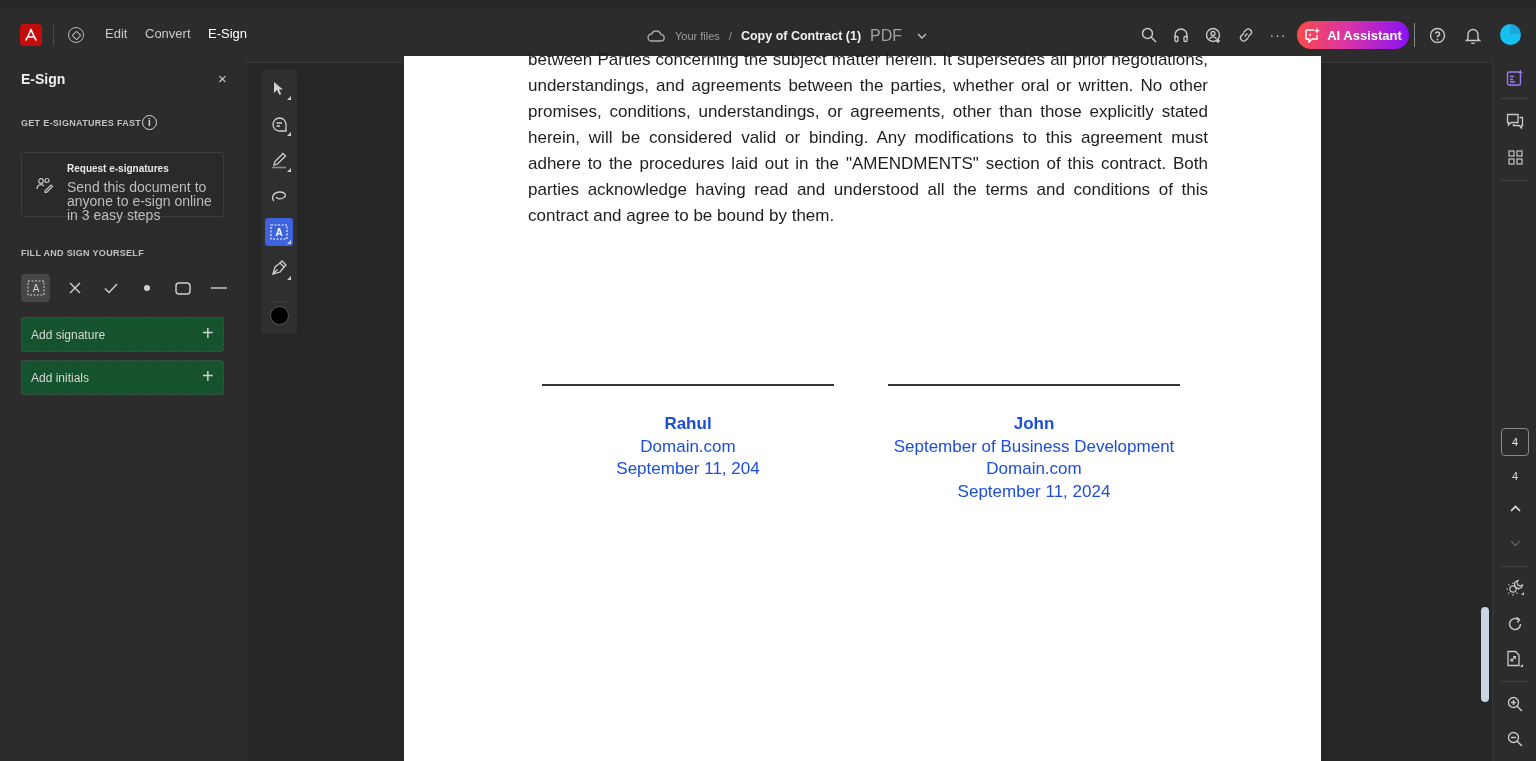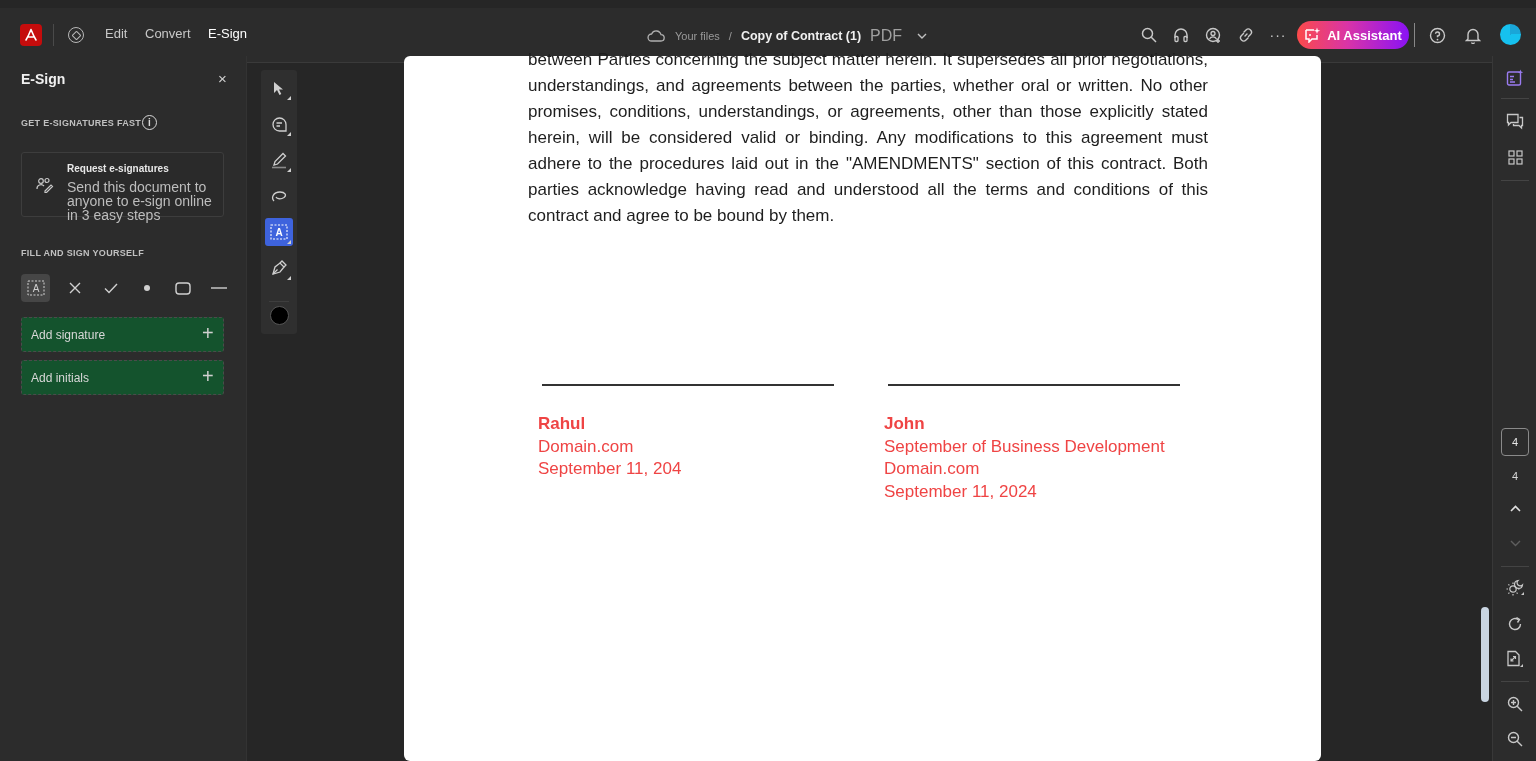--- a/index.html
+++ b/index.html
@@ -34,24 +34,24 @@
   .add-box .p { position: absolute; left: 180px; top: 4px; font-size: 20px; color: #d0d0d0; font-weight: 300; }
 
   .toolrail { position: absolute; left: 261px; top: 70px; width: 36px; height: 264px; background: #2f2f2f; border-radius: 3px; }
   .rail-btn { position: absolute; left: 4px; width: 28px; height: 28px; display: flex; align-items: center; justify-content: center; border-radius: 3px; cursor: pointer; }
   .rail-btn.active { background: #3e63dd; }
   .rail-btn::after { content: ""; position: absolute; right: 2px; bottom: 2px; border-left: 4px solid transparent; border-bottom: 4px solid #cfcfcf; }
   .rail-btn.noarrow::after { display: none; }
   .rail-sep { position: absolute; left: 8px; top: 231px; width: 20px; height: 1px; background: #3e3e3e; }
   .color-dot { position: absolute; left: 9px; top: 236px; width: 19px; height: 19px; border-radius: 50%; background: #000; border: 1px solid #555; cursor: pointer; }
 
-  .page { position: absolute; left: 404px; top: 56px; width: 917px; height: 705px; background: #fff; border-radius: 6px; }
+  .page { position: absolute; left: 404px; top: 56px; width: 917px; height: 705px; background: #fff; }
   .doc-text { position: absolute; left: 124px; top: -9px; width: 680px; font-size: 17px; line-height: 26px; color: #1e1e1e; text-align: justify; font-family: "Liberation Sans", sans-serif; }
   .sig-line { position: absolute; top: 328px; width: 292px; height: 1.5px; background: #333; }
-  .sig-block { position: absolute; top: 357px; width: 300px; font-size: 17px; line-height: 22.5px; color: #ef4444; }
+  .sig-block { position: absolute; top: 357px; width: 300px; text-align: center; font-size: 17px; line-height: 22.5px; color: #1d4ed8; }
   .sig-block .name { font-weight: bold; }
 
   .scrollbar-thumb { position: absolute; left: 1481px; top: 607px; width: 8px; height: 95px; background: #c9d5e2; border-radius: 4px; cursor: pointer; }
   .rightrail { position: absolute; left: 1492px; top: 56px; width: 44px; height: 705px; background: #2c2c2c; border-left: 1px solid #383838; }
   .rr-icon { position: absolute; left: 12px; width: 20px; height: 20px; display: flex; align-items: center; justify-content: center; cursor: pointer; }
   .rr-sep { position: absolute; left: 8px; width: 28px; height: 1px; background: #444; }
   .page-box { position: absolute; left: 8px; top: 372px; width: 28px; height: 28px; border: 1px solid #8a8a8a; border-radius: 4px; font-size: 11px; color: #e8e8e8; display: flex; align-items: center; justify-content: center; cursor: text; }
   .page-total { position: absolute; left: 8px; top: 414px; width: 28px; text-align: center; font-size: 11px; color: #d8d8d8; }
 </style>
 </head>

